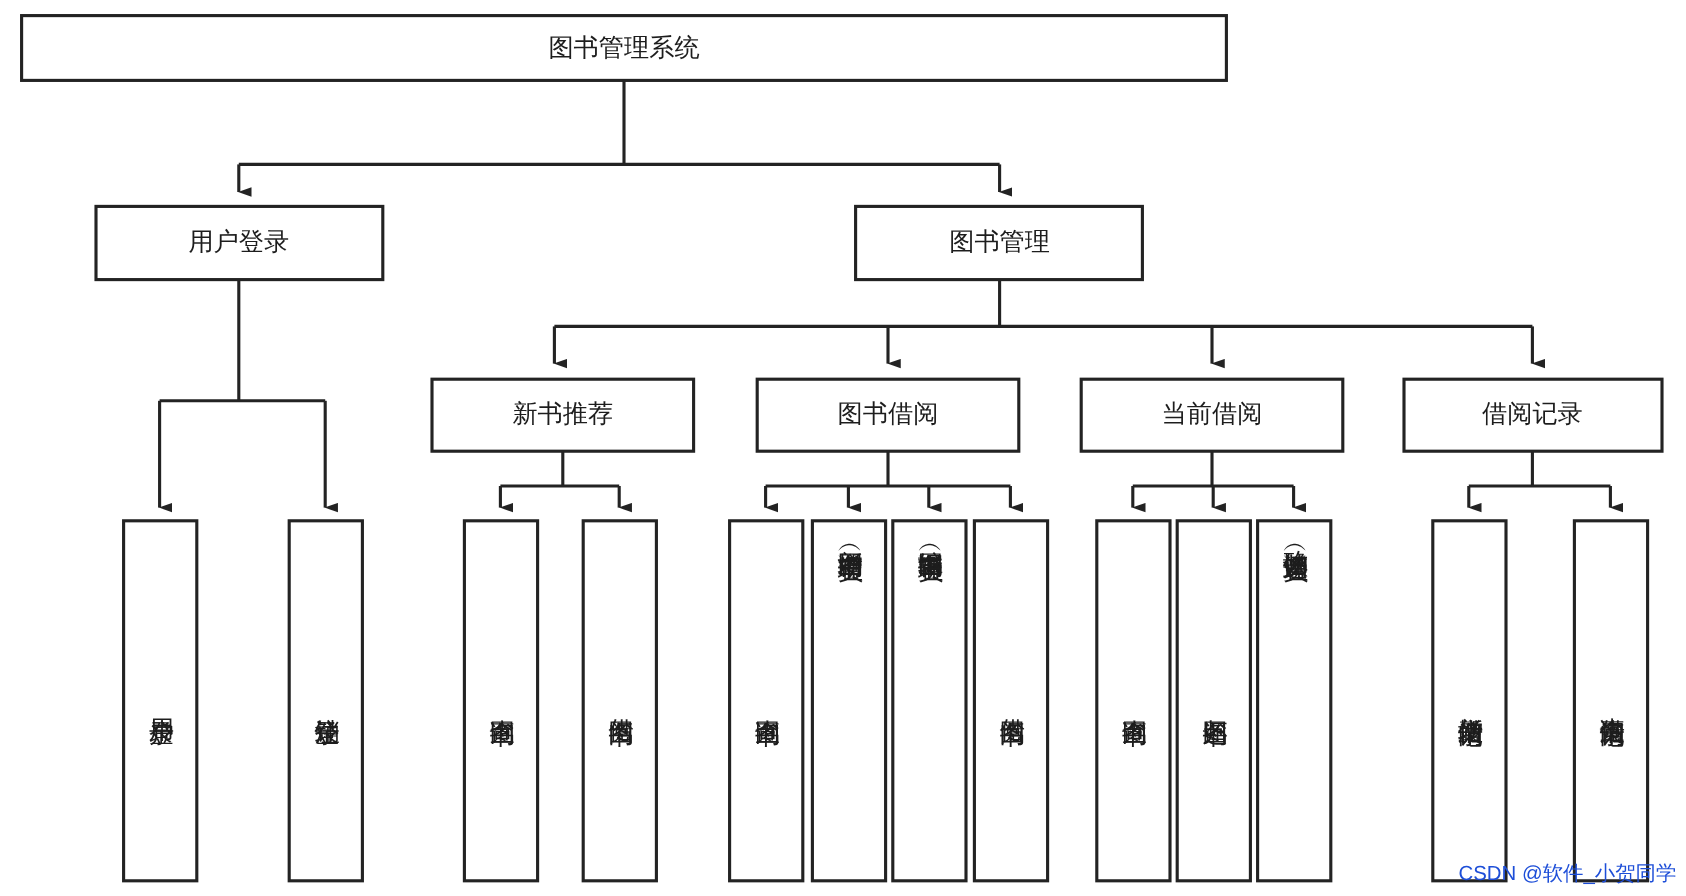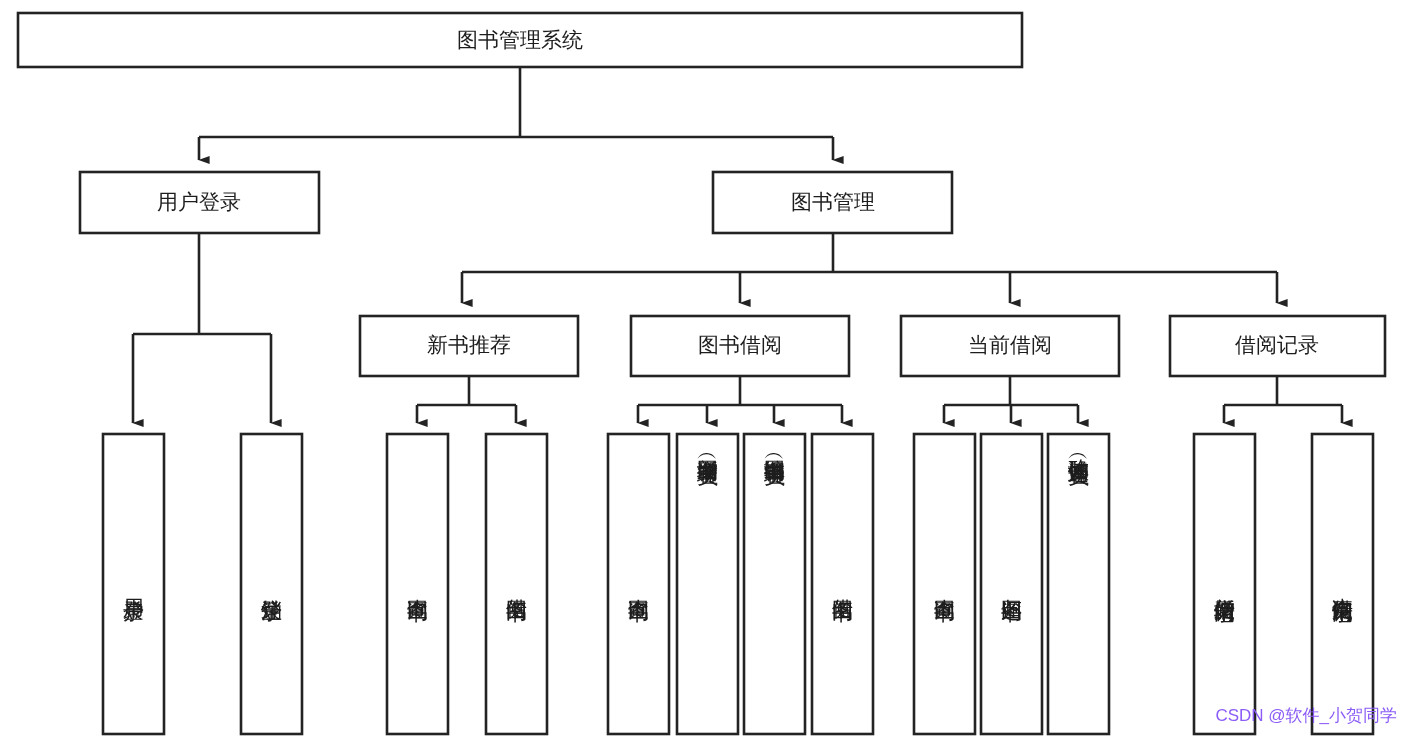--- a/index.html
+++ b/index.html
@@ -26,23 +26,23 @@
   .leaf-label{
     writing-mode:vertical-rl;
     text-orientation:upright;
     font-family:"Liberation Sans","DejaVu Sans",sans-serif;
     font-size:21px;color:#1d1d1d;
     line-height:1.15;
     letter-spacing:1px;
     white-space:nowrap;
   }
   .watermark{
-    position:absolute;right:8px;bottom:20px;
-    font-family:"Liberation Sans","DejaVu Sans",sans-serif;
-    font-size:17px;color:#8b5cf6;
+    position:absolute;right:8px;bottom:8px;
+    font-family:"Liberation Sans","DejaVu Sans",sans-serif;
+    font-size:17px;color:#1d4ed8;
     white-space:nowrap;
   }
 </style>
 </head>
 <body>
 
 <div id="diagram-root">
 
   <svg class="diagram" viewBox="0 0 1405 747">
     <defs>

